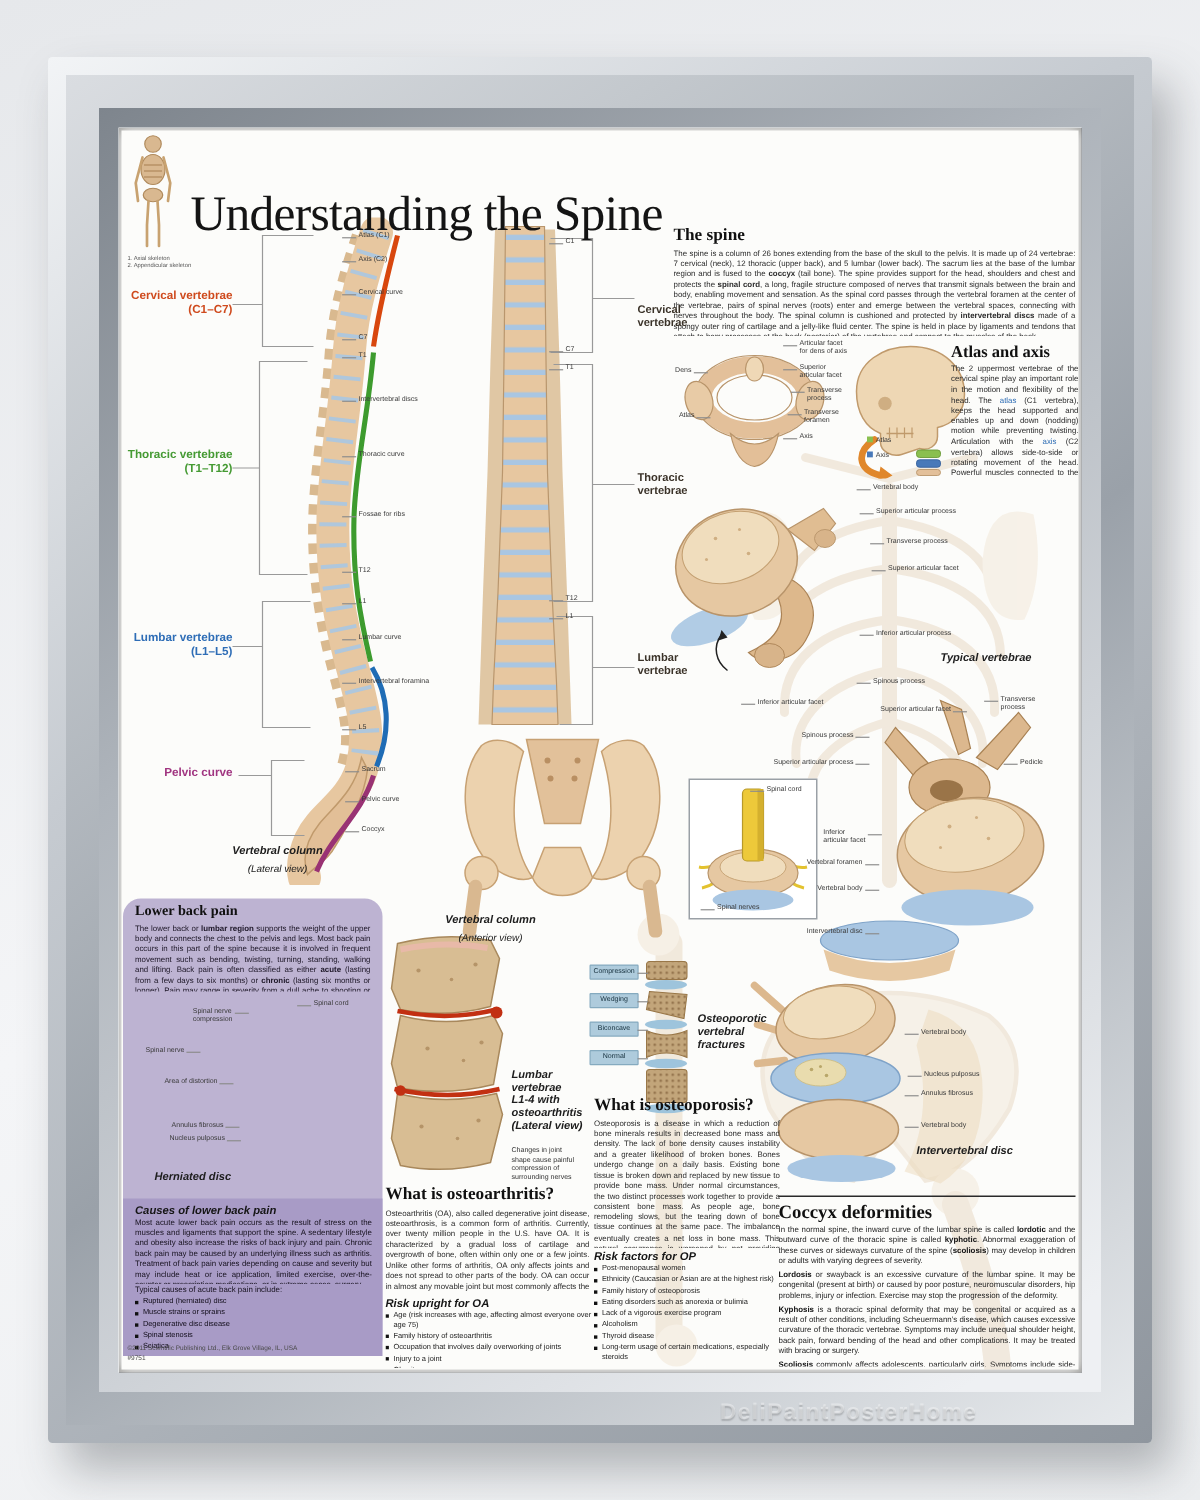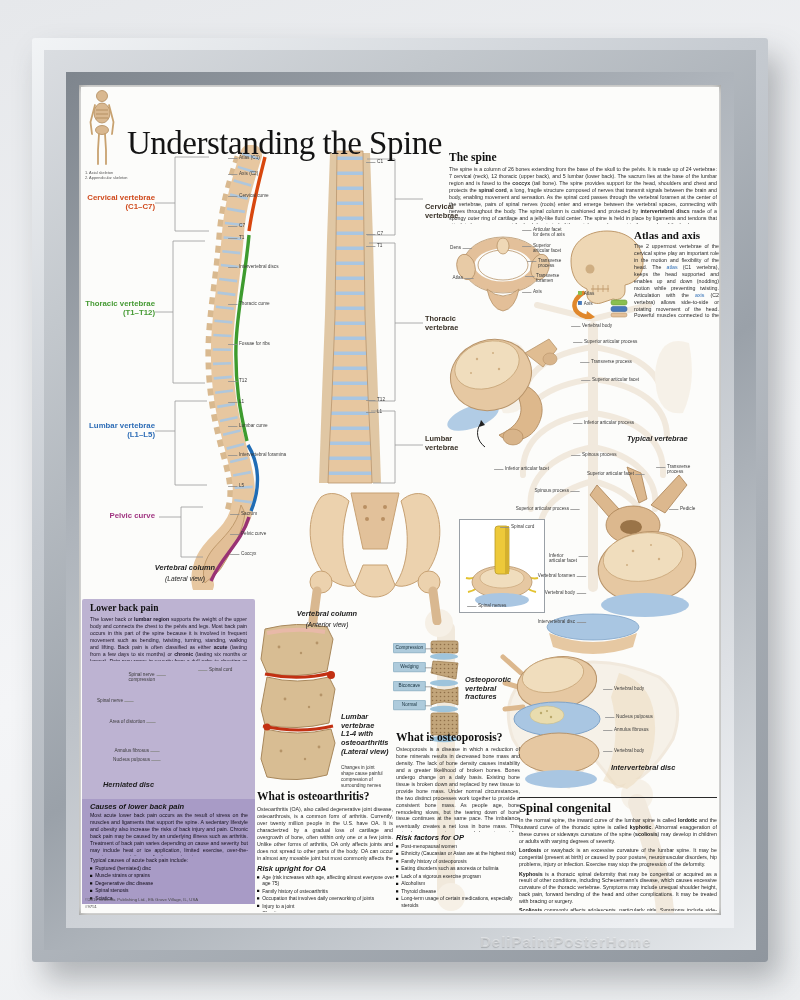--- a/index.html
+++ b/index.html
@@ -27,21 +27,21 @@
   .shrink{transform:scale(.75);transform-origin:0 0;width:133.3%;}
   .clip{position:absolute;overflow:hidden;}
   .ital-h{position:absolute;font-style:italic;font-weight:700;font-size:7.5px;color:#151515;white-space:nowrap;}
   ul.blist{margin:0;padding:0;list-style:none;font-size:6.6px;line-height:1.3;color:#222;}
   ul.blist li{position:relative;padding-left:7px;margin-bottom:1.5px;}
   ul.blist li::before{content:"";position:absolute;left:0;top:2.6px;width:3px;height:3px;background:#111;}
   .dp{margin:0 0 3.5px 0;font-size:7px;line-height:1.3;color:#242424;text-align:justify;}
   .dp b{color:#111;}
   .bluetxt{color:#2f6eb5;}
   .rule{position:absolute;border-top:1.2px solid #2a2a2a;}
-  .lbpbox{position:absolute;left:1px;top:512px;width:173px;height:305px;background:#bdb3d2;border-radius:2px;}
+  .lbpbox{position:absolute;left:1px;top:512px;width:173px;height:305px;background:#bdb3d2;border-radius:12px;}
   .lbp-panel{position:absolute;left:0;right:0;bottom:0;height:105px;background:#a89bc6;margin-top:32px;}
   .insetbox{position:absolute;left:378px;top:432px;width:86px;height:94px;background:#fff;border:1px solid #9aa0a6;box-sizing:border-box;}
   .credit{position:absolute;left:4px;font-size:6px;color:#4a4a4a;transform:scale(.72);transform-origin:0 0;white-space:nowrap;}
   
   .annlayer{position:absolute;inset:0;pointer-events:none;}
   .ann{position:absolute;font-size:6px;line-height:1.2;color:#3a3a3a;white-space:pre-line;}
   .ann.ld::before{content:"";position:absolute;left:-14px;top:3.5px;width:12px;border-top:.8px solid #8c8c8c;}
   .ann.ld.r::before{display:none;}
   .ann.ld.r::after{content:"";position:absolute;left:100%;margin-left:2px;top:3.5px;width:12px;border-top:.8px solid #8c8c8c;}
   .ann.sec{font-size:10px;font-weight:700;text-align:right;line-height:1.15;}
@@ -329,21 +329,21 @@
                 <li>Family history of osteoporosis</li>
                 <li>Eating disorders such as anorexia or bulimia</li>
                 <li>Lack of a vigorous exercise program</li>
                 <li>Alcoholism</li>
                 <li>Thyroid disease</li>
                 <li>Long-term usage of certain medications, especially steroids</li>
               </ul>
           </div>
 
           <div class="rule" style="left:438px;top:710px;width:198px"></div>
-          <div class="hserif" style="left:438px;top:714px;font-size:12.5px">Spinal congenital</div>
+          <div class="hserif" style="left:438px;top:714px;font-size:12.5px">Coccyx deformities</div>
           <div class="clip" style="left:438px;top:730px;width:198px;height:94px">
             <div class="shrink">
                 <p class="dp">In the normal spine, the inward curve of the lumbar spine is called <b>lordotic</b> and the outward curve of the thoracic spine is called <b>kyphotic</b>. Abnormal exaggeration of these curves or sideways curvature of the spine (<b>scoliosis</b>) may develop in children or adults with varying degrees of severity.</p>
                 <p class="dp"><b>Lordosis</b> or swayback is an excessive curvature of the lumbar spine. It may be congenital (present at birth) or caused by poor posture, neuromuscular disorders, hip problems, injury or infection. Exercise may stop the progression of the deformity.</p>
                 <p class="dp"><b>Kyphosis</b> is a thoracic spinal deformity that may be congenital or acquired as a result of other conditions, including Scheuermann's disease, which causes excessive curvature of the thoracic vertebrae. Symptoms may include unequal shoulder height, back pain, forward bending of the head and other complications. It may be treated with bracing or surgery.</p>
                 <p class="dp"><b>Scoliosis</b> commonly affects adolescents, particularly girls. Symptoms include side-to-side curvature of the upper or lower spine, unequal shoulder and hip height, sore or stiff back and other complications. Many cases remain mild. More severe cases may be treated by a brace or surgical bonding of the vertebrae.</p>
               </div>
           </div>
 
           <div class="lbpbox">

